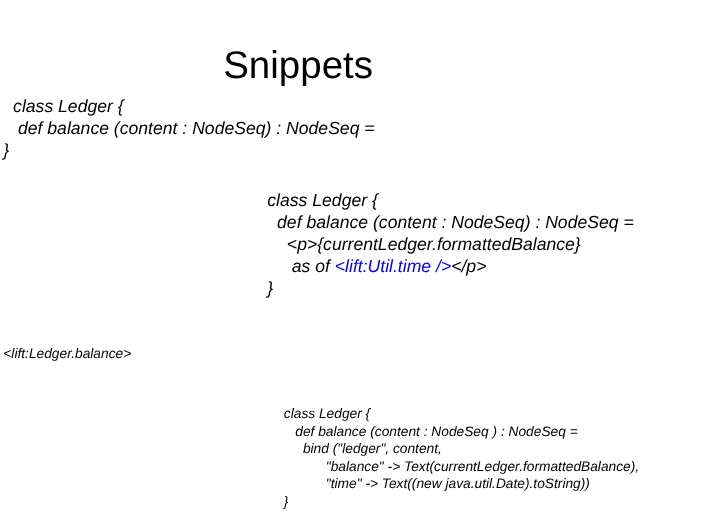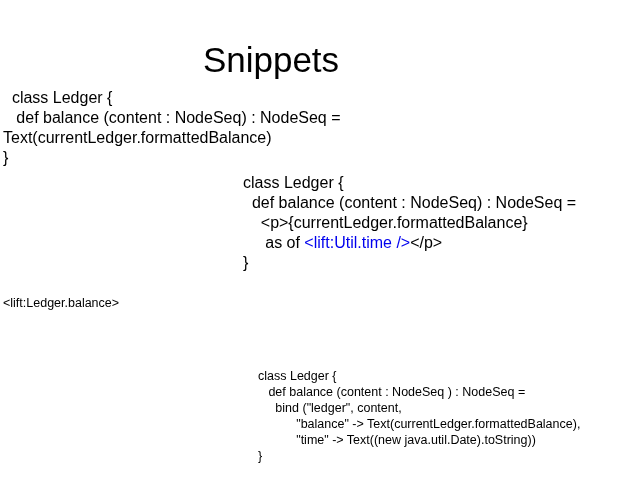--- a/index.html
+++ b/index.html
@@ -28,20 +28,21 @@
     text-align: center;
     font-size: 35px;
     line-height: 40px;
     font-weight: 400;
     letter-spacing: 0;
   }
   .code {
     position: absolute;
     white-space: pre;
     font-family: "Liberation Sans", sans-serif;
+    font-style: italic;
   }
   .code .line {
     white-space: pre;
   }
   .code .hl {
     color: var(--hl-color, #0000ee);
   }
   #block-scala-text {
     left: 3px;
     top: 88px;
@@ -49,39 +50,39 @@
     line-height: 20px;
   }
   #block-scala-time {
     left: 243px;
     top: 173px;
     font-size: 16px;
     line-height: 20px;
   }
   #block-template-xml {
     left: 3px;
-    top: 295px;
+    top: 313px;
     font-size: 12.5px;
     line-height: 17px;
   }
   #block-scala-bind {
     left: 258px;
     top: 368px;
     font-size: 12.5px;
     line-height: 16px;
   }
 </style>
 </head>
 <body style="background: rgb(255, 255, 255); color: rgb(0, 0, 0);">
 
 <div class="slide">
 
   <div class="title">Snippets</div>
 
-  <div class="code" id="block-scala-text"><div class="line"><span>  class Ledger {</span></div><div class="line"><span>   def balance (content : NodeSeq) : NodeSeq =</span></div><div class="line"><span>Text(currentLedger.formattedBalance)</span></div><div class="line"><span>}</span></div></div>
+  <div class="code" id="block-scala-text"><div class="line"><span>  class Ledger {</span></div><div class="line"><span>   def balance (content : NodeSeq) : NodeSeq =</span></div><div class="line"><span>}</span></div></div>
 
   <div class="code" id="block-scala-time"><div class="line"><span>class Ledger {</span></div><div class="line"><span>  def balance (content : NodeSeq) : NodeSeq =</span></div><div class="line"><span>    &lt;p&gt;{currentLedger.formattedBalance}</span></div><div class="line"><span>     as of </span><span class="hl">&lt;lift:Util.time /&gt;</span><span>&lt;/p&gt;</span></div><div class="line"><span>}</span></div></div>
 
   <div class="code" id="block-template-xml"><div class="line"><span>&lt;lift:Ledger.balance&gt;</span></div></div>
 
   <div class="code" id="block-scala-bind"><div class="line"><span>class Ledger {</span></div><div class="line"><span>   def balance (content : NodeSeq ) : NodeSeq =</span></div><div class="line"><span>     bind ("ledger", content,</span></div><div class="line"><span>           "balance" -&gt; Text(currentLedger.formattedBalance),</span></div><div class="line"><span>           "time" -&gt; Text((new java.util.Date).toString))</span></div><div class="line"><span>}</span></div></div>
 
 </div>
 
 </body></html>

